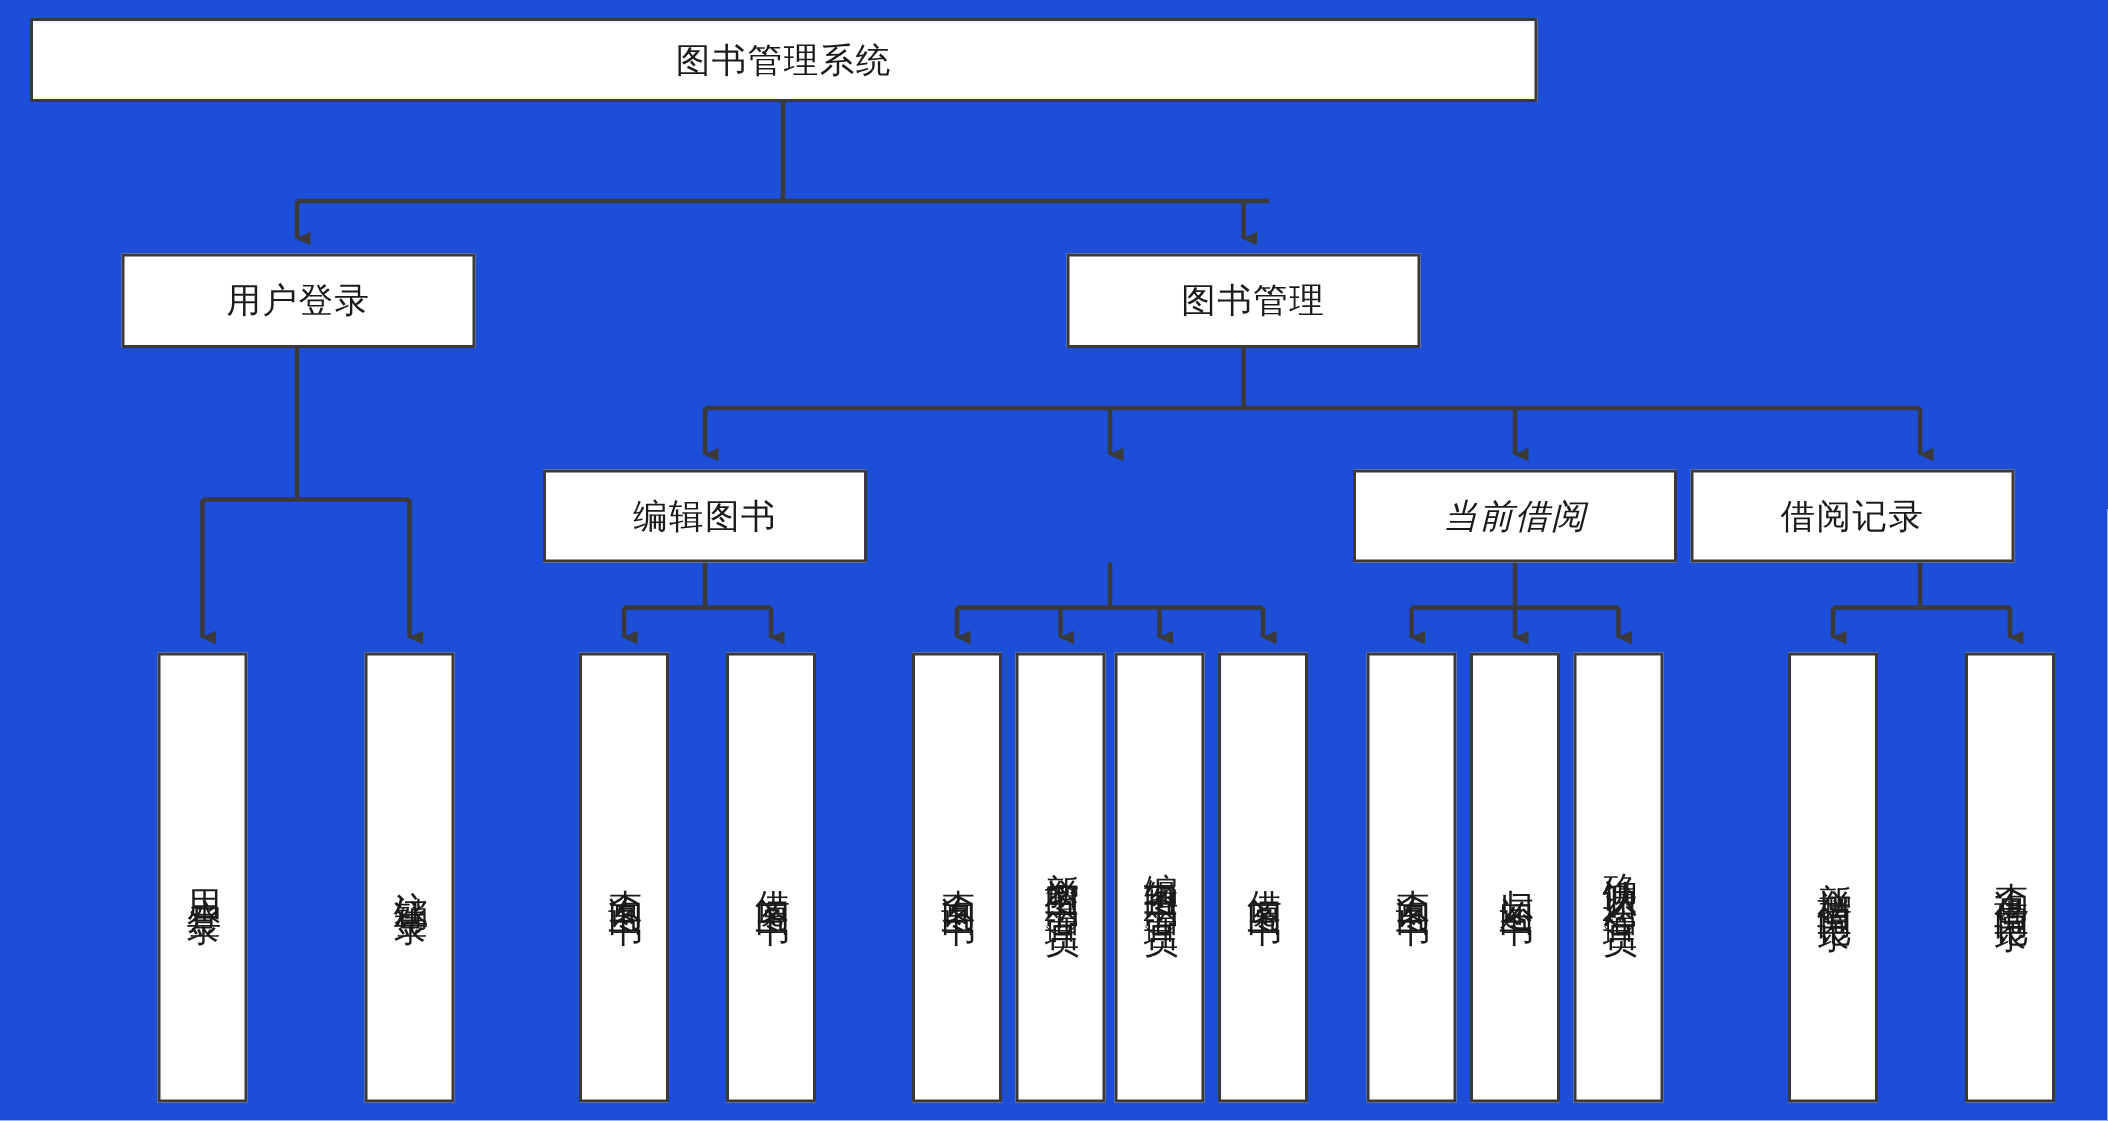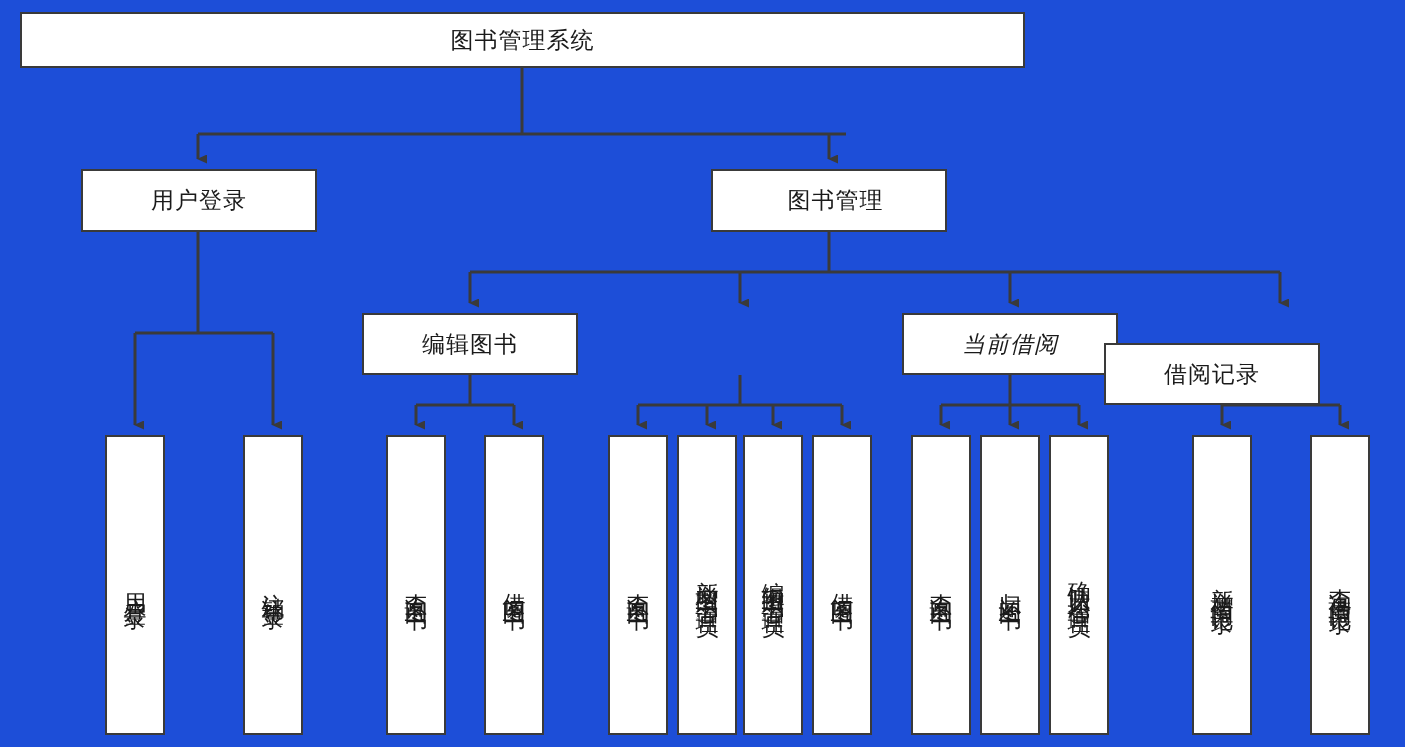--- a/index.html
+++ b/index.html
@@ -129,21 +129,21 @@
   <div class="node horizontal" style="left:711px; top:169px; width:236px; height:63px;padding-left:13px;">
     <span class="hlabel">图书管理</span>
   </div>
 
   <div class="node horizontal" style="left:362px; top:313px; width:216px; height:62px;">
     <span class="hlabel">编辑图书</span>
   </div>
   <div class="node horizontal" style="left:902px; top:313px; width:216px; height:62px;font-style:italic;">
     <span class="hlabel">当前借阅</span>
   </div>
-  <div class="node horizontal" style="left:1104px; top:313px; width:216px; height:62px;margin-top:30px;">
+  <div class="node horizontal" style="left:1127px; top:313px; width:216px; height:62px;">
     <span class="hlabel">借阅记录</span>
   </div>
 
   <div class="node vertical" style="left:105px; top:435px; width:60px; height:300px;">
     <span class="vlabel">用户登录</span>
   </div>
   <div class="node vertical" style="left:243px; top:435px; width:60px; height:300px;">
     <span class="vlabel">注销登录</span>
   </div>
 

